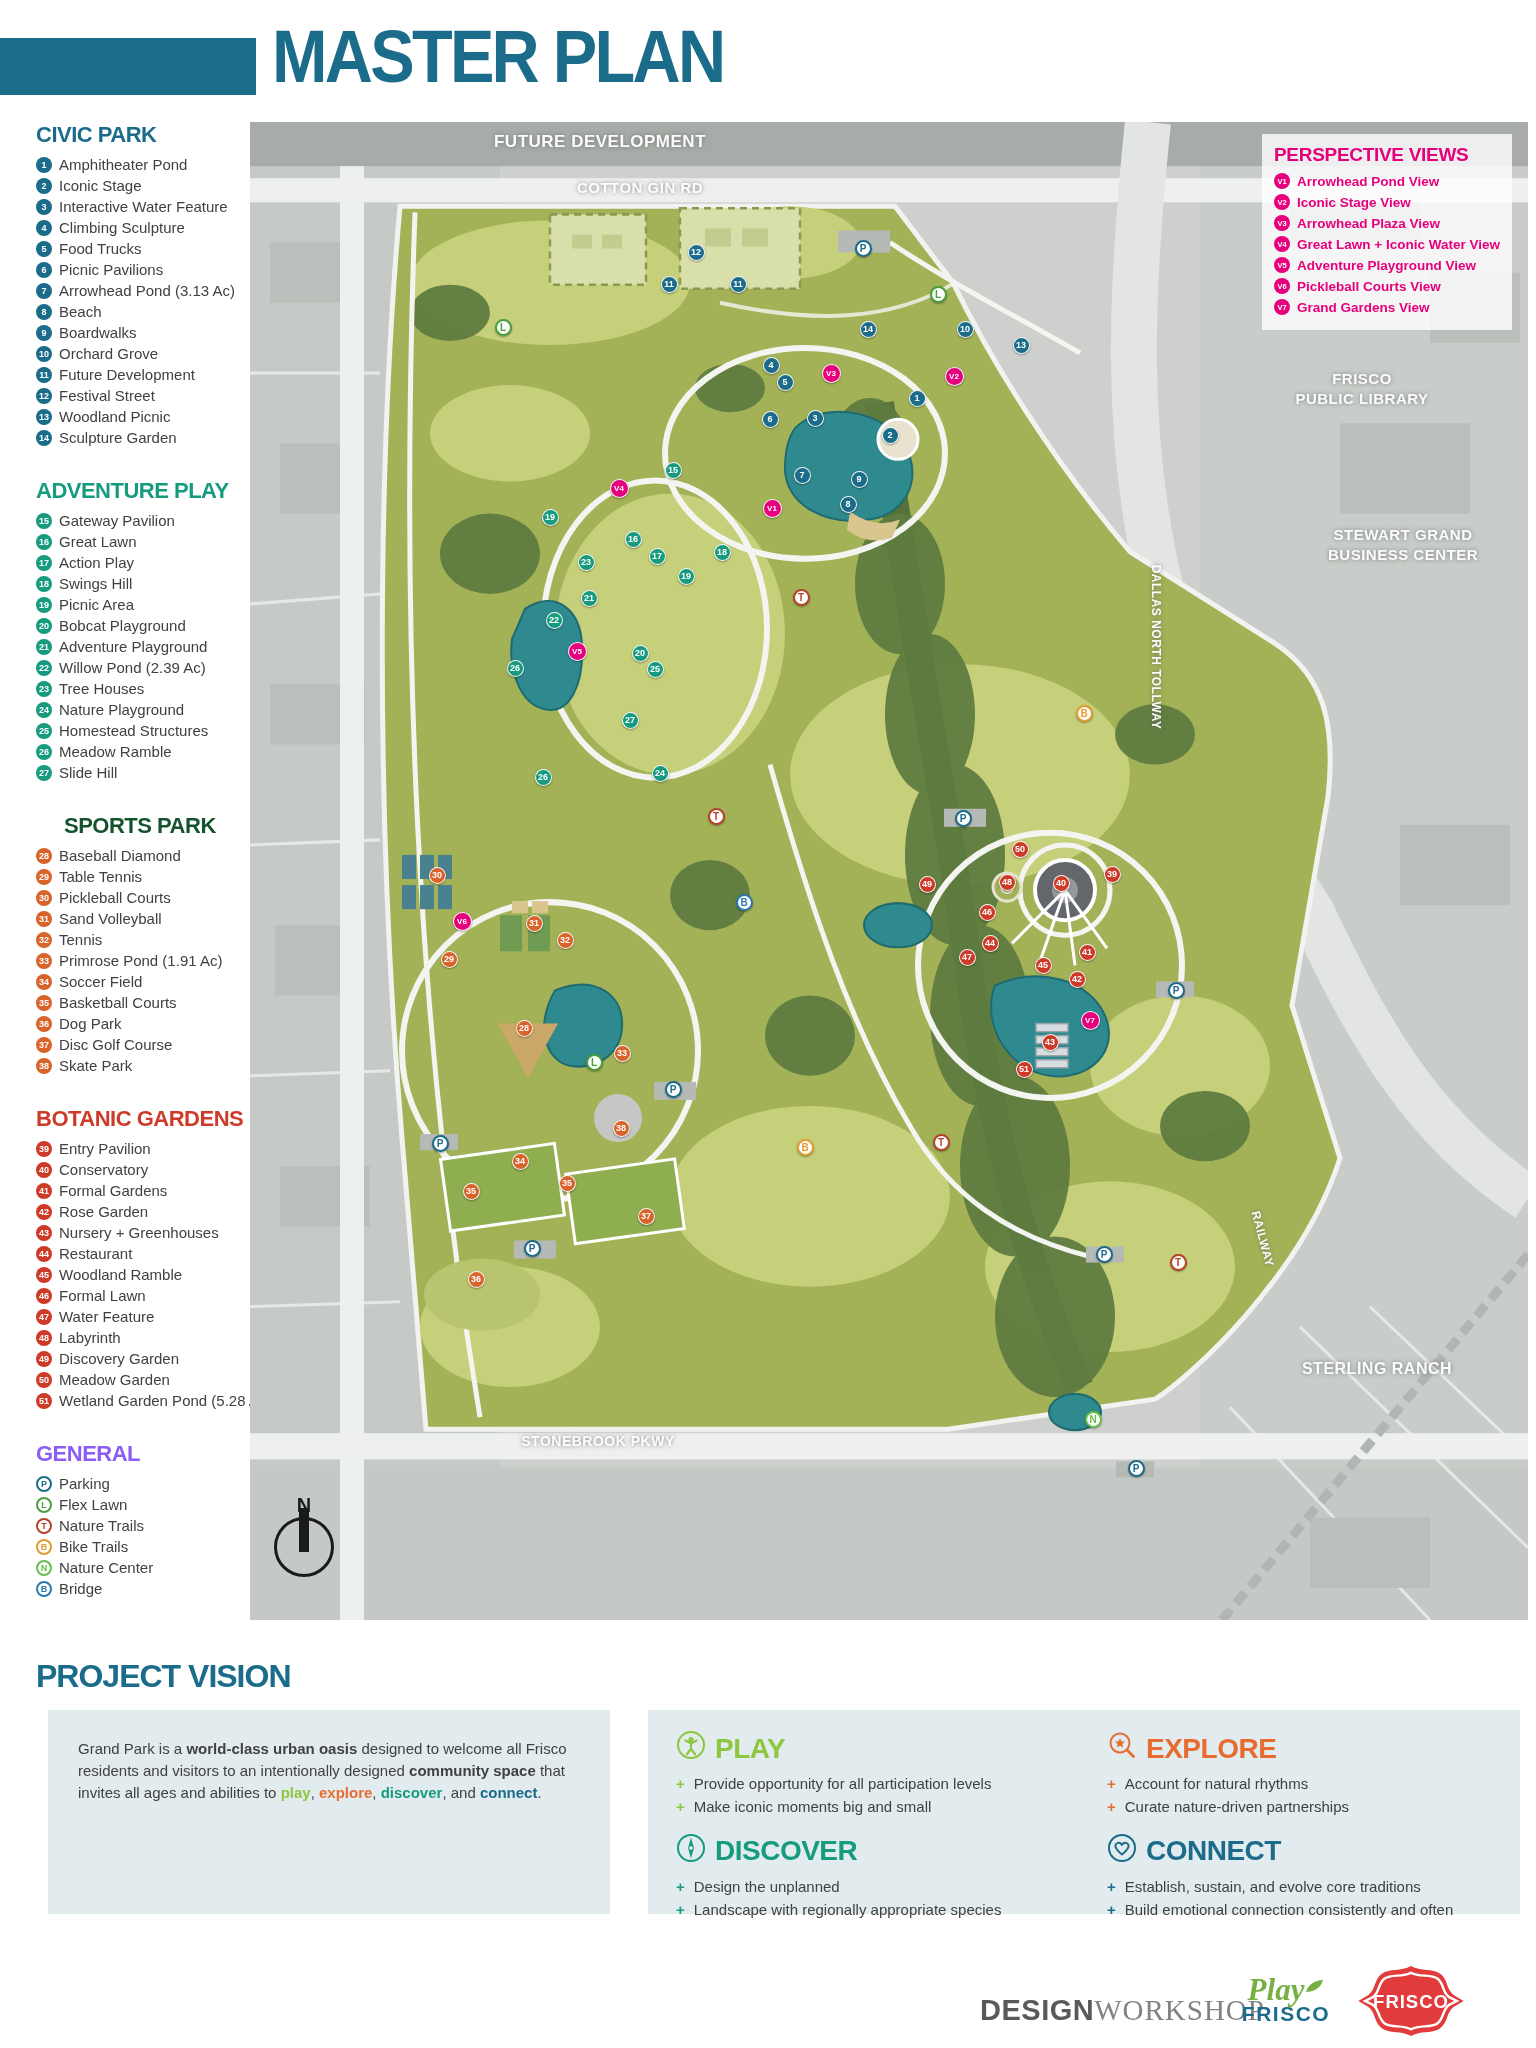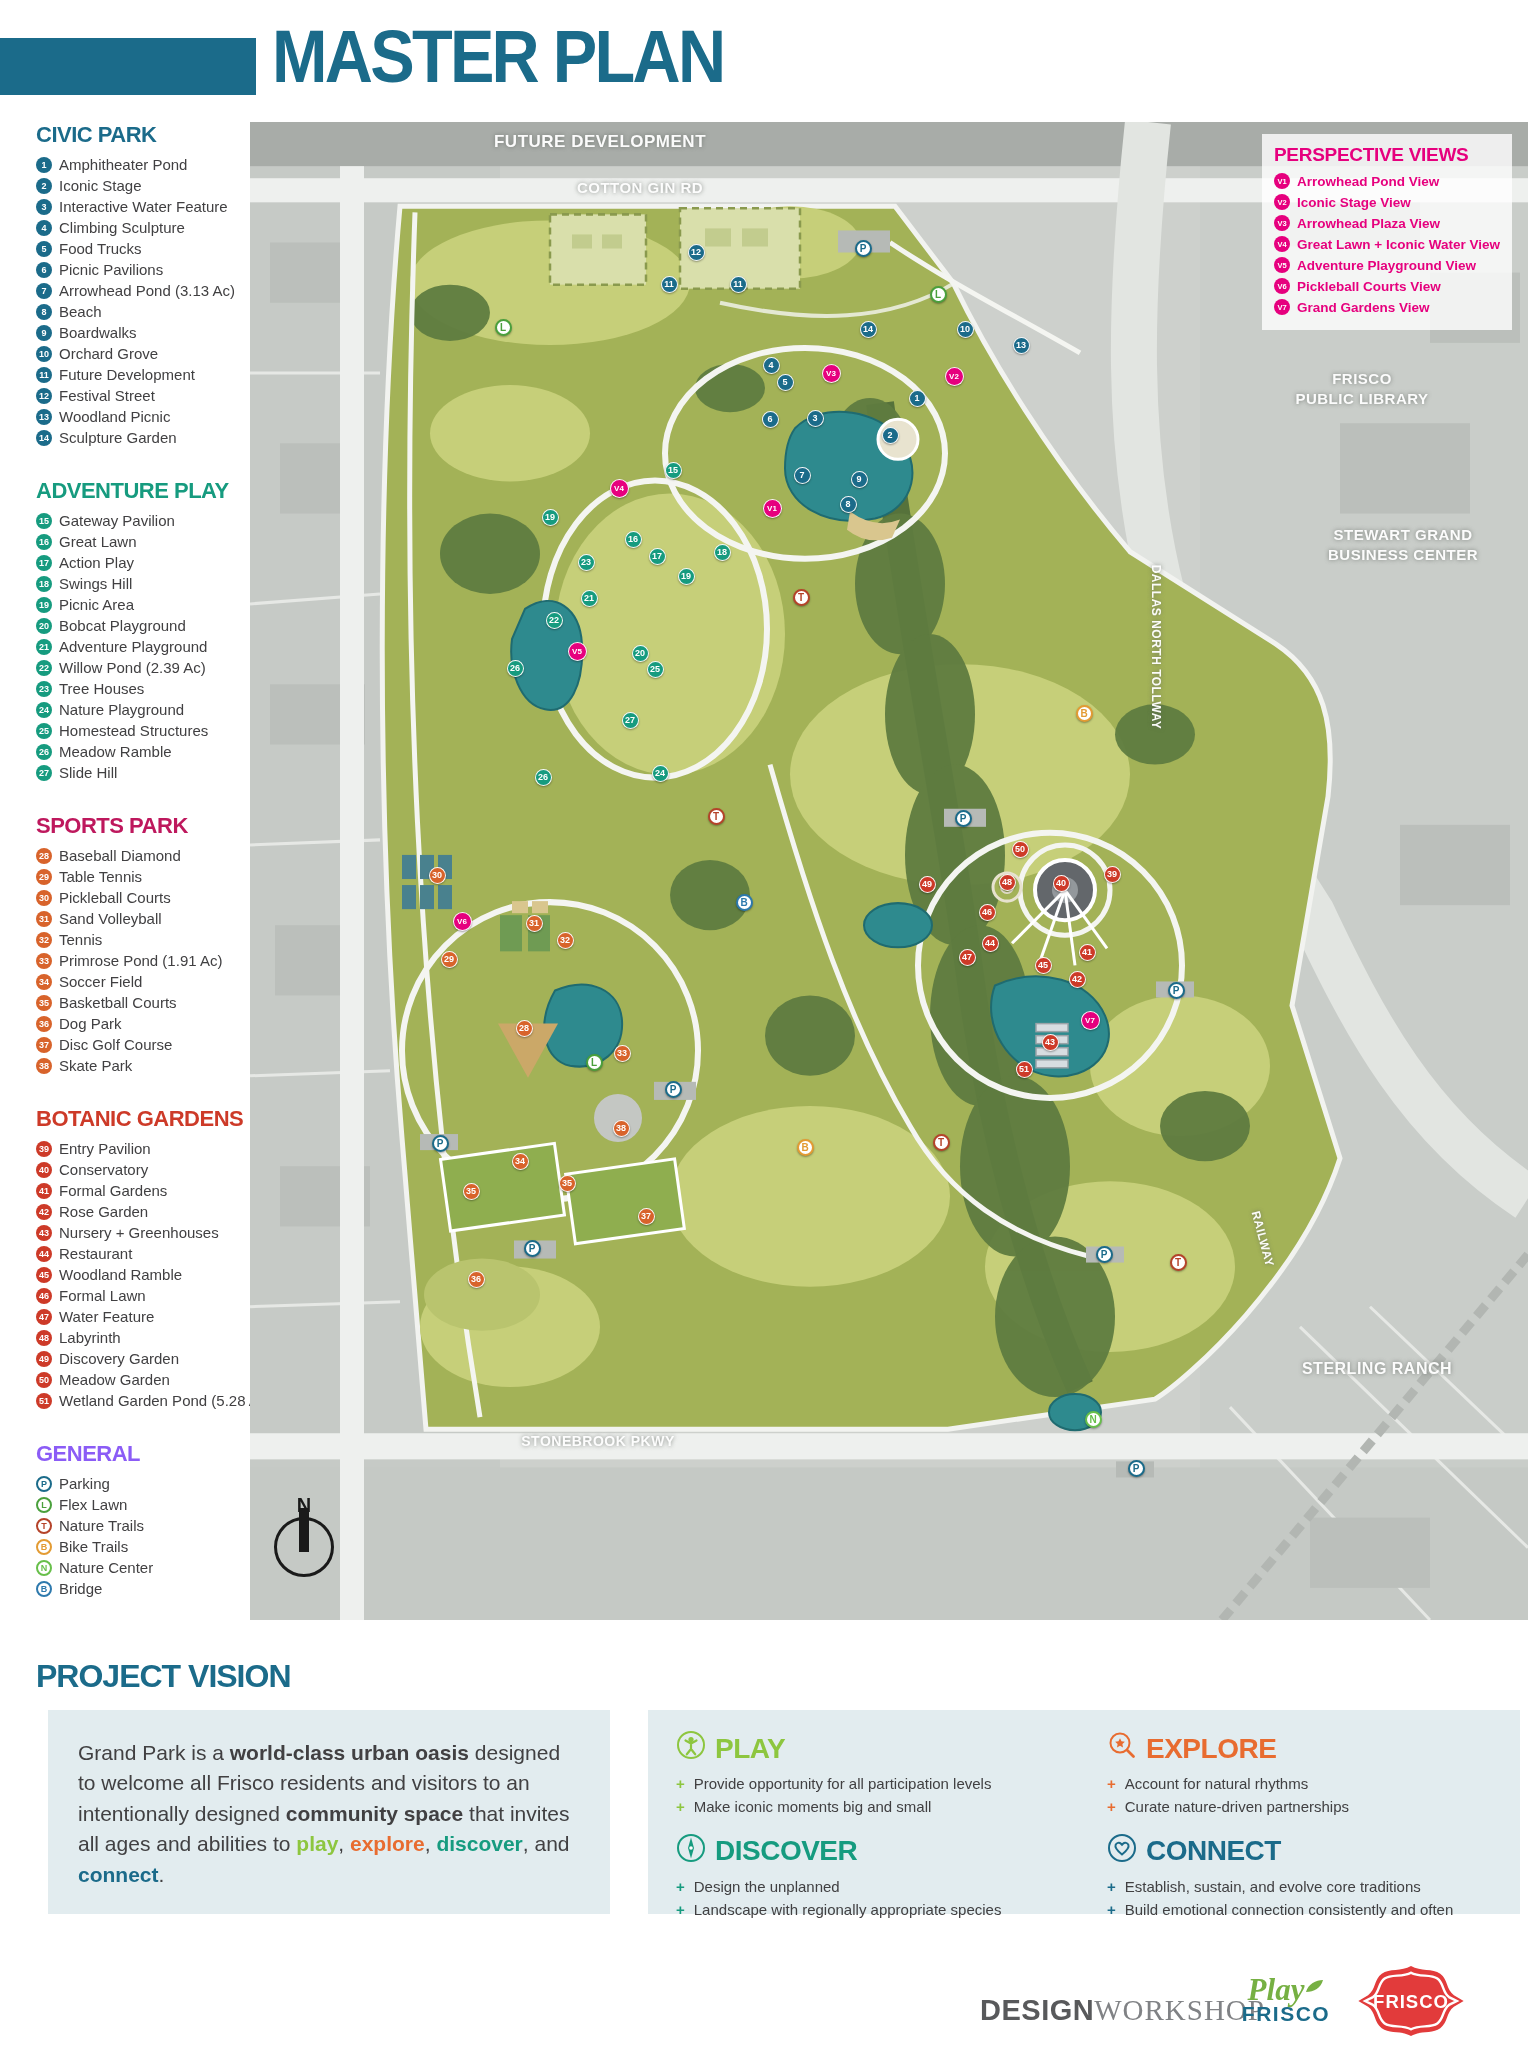--- a/index.html
+++ b/index.html
@@ -48,21 +48,21 @@
   .acre-box{width:54px;height:54px;border:2px solid #1a1a1a;margin-left:88px;}
   .acre-label{font-size:10px;color:#1a1a1a;text-align:right;margin:2px 8px 10px 0;}
   .scale-bar{display:flex;height:7px;border:1px solid #1a1a1a;background:#fff;}
   .scale-bar .seg{flex:1;}
   .scale-ticks{display:flex;justify-content:space-between;font-size:9px;color:#1a1a1a;margin-top:3px;}
   
   .section-title{position:absolute;margin:0;font-size:32px;font-weight:bold;color:#1b6b8a;letter-spacing:-1px;}
   #vision-title{left:36px;top:1658px;}
   #behaviors-title{left:640px;top:1658px;}
   .vision-box{position:absolute;left:48px;top:1710px;width:562px;height:204px;background:#e2ecef;
-              padding:28px 30px;box-sizing:border-box;font-size:21px;line-height:1.45;color:#414042;}
+              padding:28px 30px;box-sizing:border-box;font-size:15px;line-height:1.45;color:#414042;}
   .behaviors-box{position:absolute;left:648px;top:1710px;width:872px;height:204px;background:#e2ecef;
                  padding:20px 28px;box-sizing:border-box;display:grid;grid-template-columns:1fr 1fr;
                  column-gap:46px;row-gap:14px;}
   .card-header{display:flex;align-items:center;gap:9px;font-size:28px;font-weight:bold;letter-spacing:-.5px;}
   .card ul{margin:5px 0 0 0;padding:0;list-style:none;}
   .card li{font-size:15px;color:#414042;display:flex;gap:9px;line-height:1.55;}
   .card li .plus{font-weight:bold;}
   
   .footer-left{position:absolute;left:36px;top:1988px;font-size:28px;color:#6d6e71;white-space:nowrap;}
   .fp-bold{font-weight:bold;color:#58595b;letter-spacing:-.5px;}
@@ -191,21 +191,21 @@
         <div class="legend-row">
           <span class="badge" style="background: rgb(22, 155, 127);">26</span>
           <span class="legend-label">Meadow Ramble</span>
         </div>
         <div class="legend-row">
           <span class="badge" style="background: rgb(22, 155, 127);">27</span>
           <span class="legend-label">Slide Hill</span>
         </div>
       </div>
       <div class="legend-section">
-        <div class="legend-header" style="color: #be185d;">SPORTS PARK</div>
+        <div class="legend-header" style="color: #14532d; margin-left: 28px;">SPORTS PARK</div>
         <div class="legend-row">
           <span class="badge" style="background: rgb(216, 99, 43);">28</span>
           <span class="legend-label">Baseball Diamond</span>
         </div>
         <div class="legend-row">
           <span class="badge" style="background: rgb(216, 99, 43);">29</span>
           <span class="legend-label">Table Tennis</span>
         </div>
         <div class="legend-row">
           <span class="badge" style="background: rgb(216, 99, 43);">30</span>

